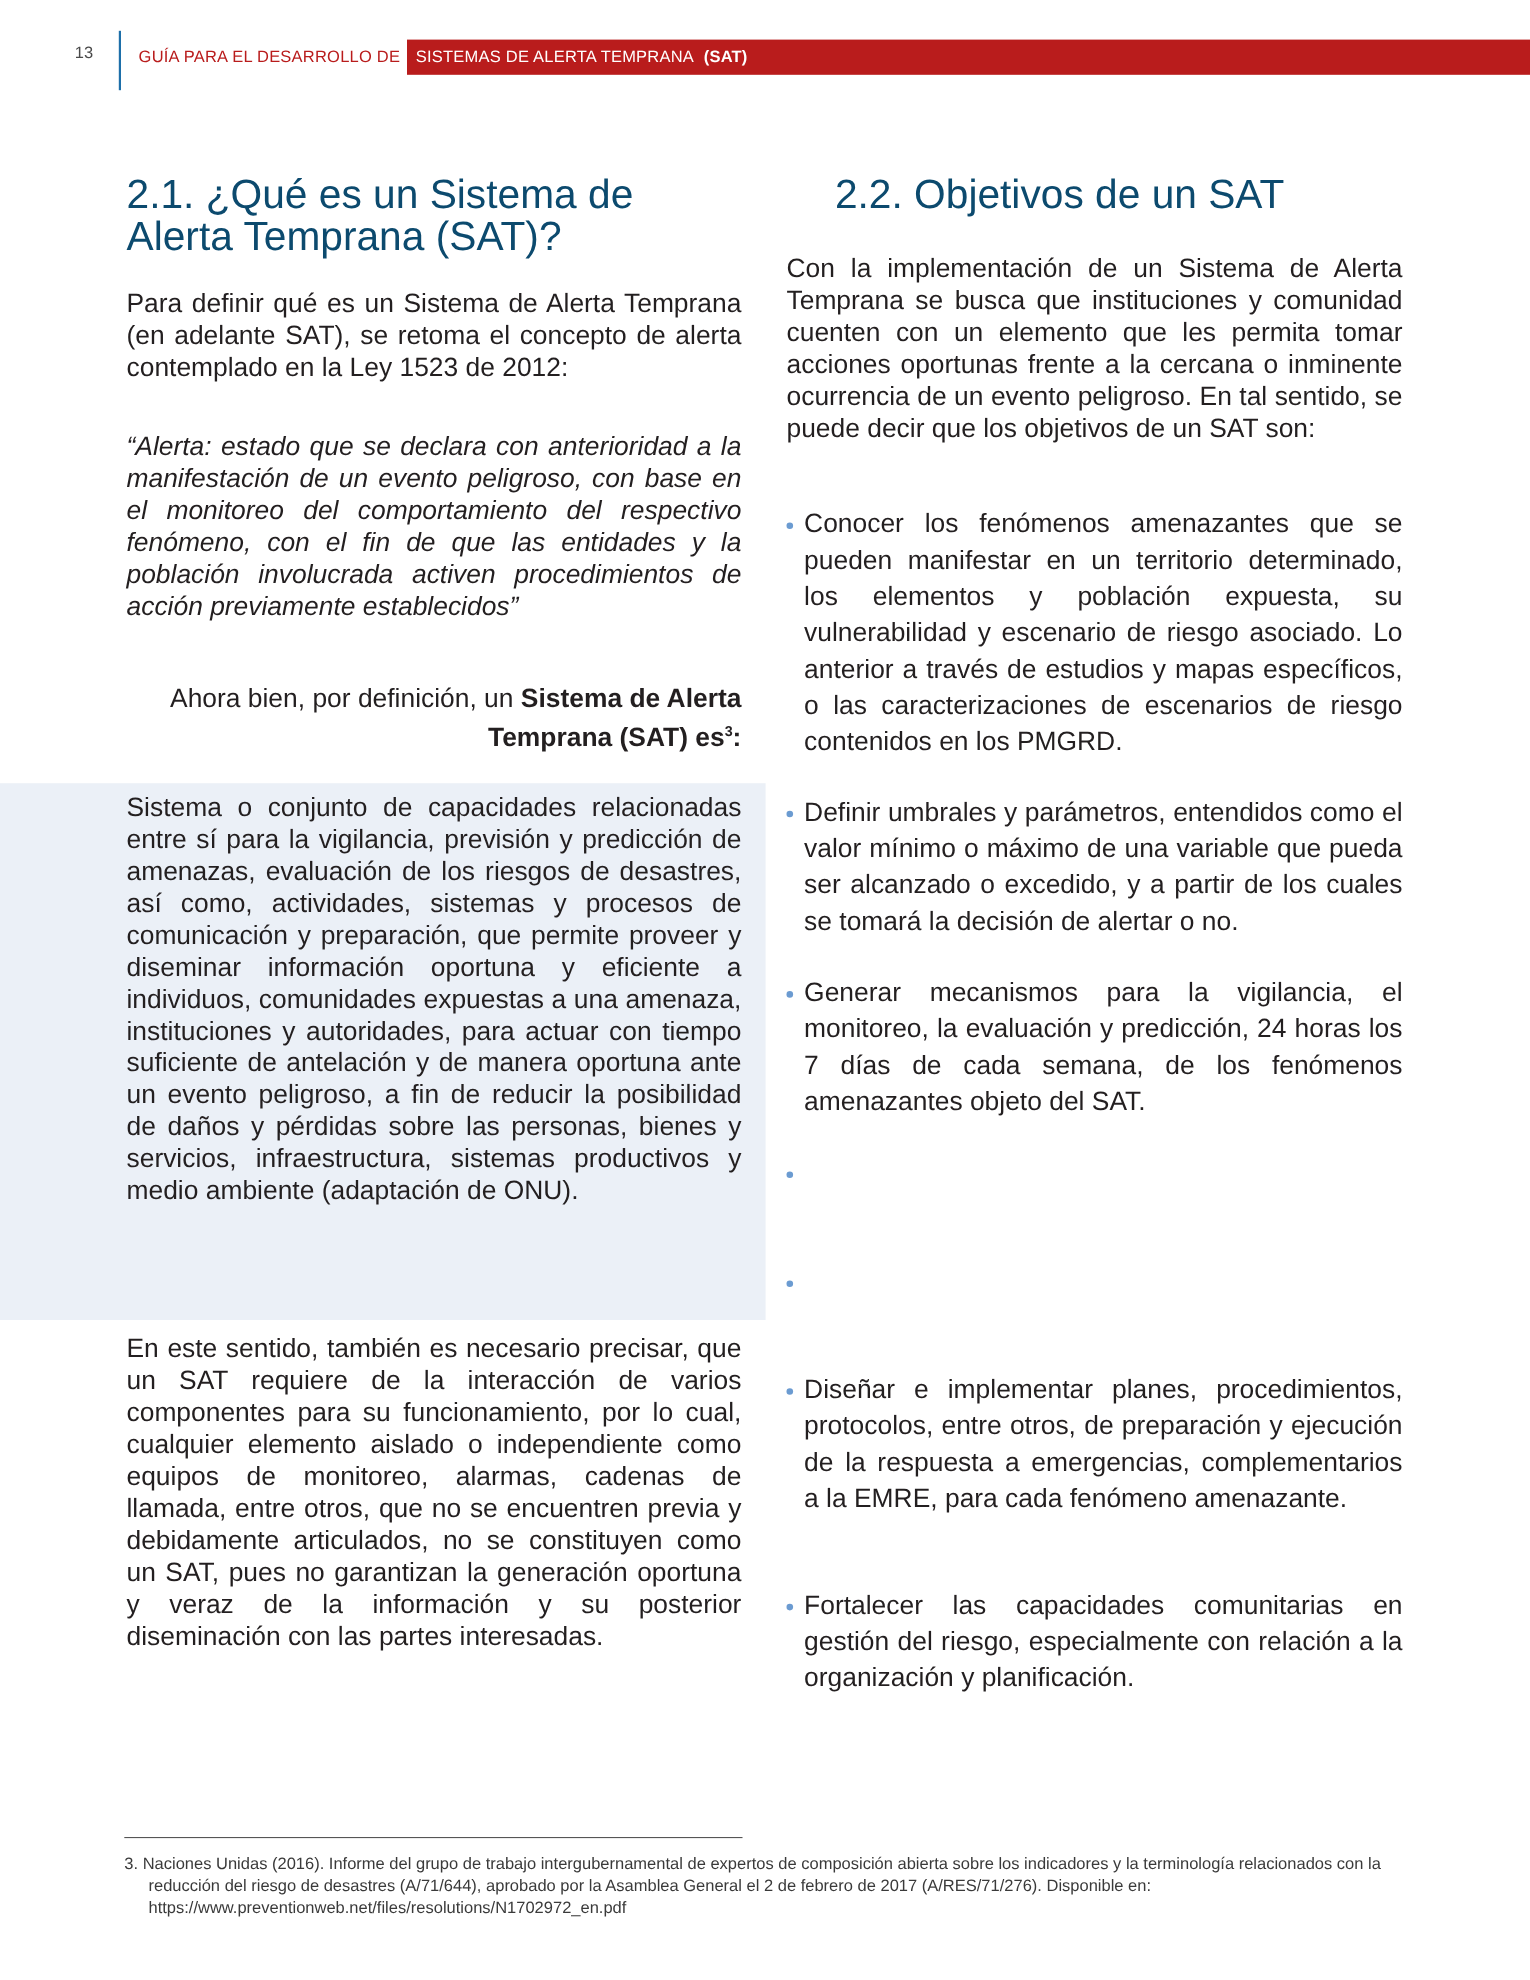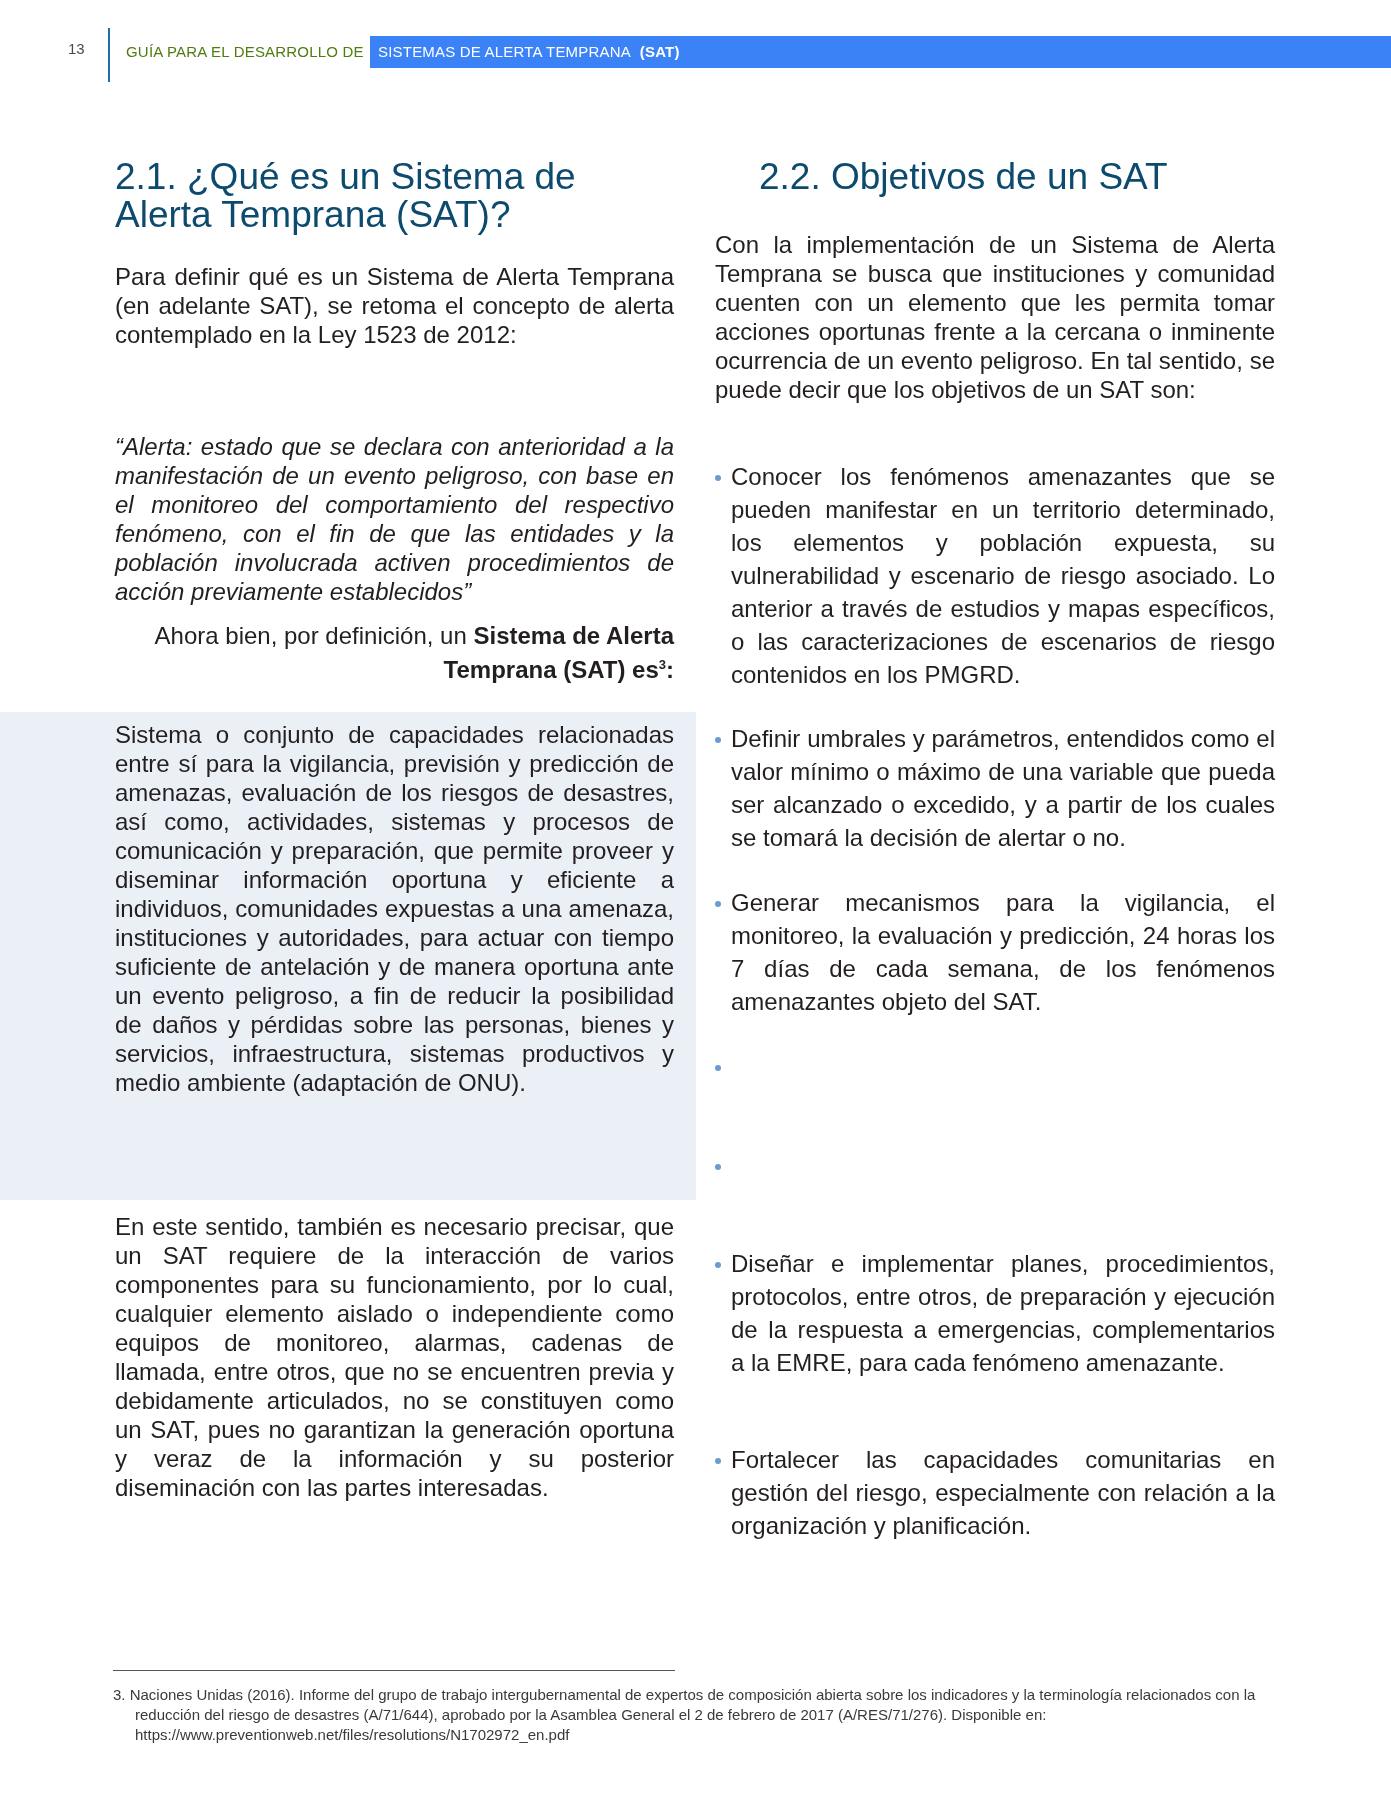--- a/index.html
+++ b/index.html
@@ -3,34 +3,34 @@
 <meta charset="utf-8">
 <style>
   html, body { margin: 0; padding: 0; }
   body {
     width: 1391px; height: 1800px; position: relative; overflow: hidden;
     background: #ffffff; color: #231f20;
     font-family: "Liberation Sans", sans-serif;
   }
   .page-num { position: absolute; left: 68px; top: 40px; font-size: 15px; color: #4a4a4a; }
   .vrule { position: absolute; left: 108px; top: 28px; width: 2px; height: 54px; background: #1d6fa9; }
-  .header-left { position: absolute; left: 126px; top: 43px; font-size: 15px; color: #4d7c0f; letter-spacing: 0.2px; }
+  .header-left { position: absolute; left: 126px; top: 43px; font-size: 15px; color: #b91c1c; letter-spacing: 0.2px; }
   .header-bar {
-    position: absolute; left: 370px; top: 36px; right: 0; height: 32px; background: #3b82f6;
+    position: absolute; left: 370px; top: 36px; right: 0; height: 32px; background: #b91c1c;
     color: #fff; font-size: 15px; line-height: 32px; padding-left: 8px; letter-spacing: 0.2px;
   }
   .header-bar b { font-weight: bold; }
 
   .col { position: absolute; width: 559px; }
   .col-left { left: 115px; }
   .col-right { left: 715px; width: 560px; }
 
   h2 { margin: 0; font-weight: normal; color: #0c4a6e; font-size: 37px; line-height: 38px; }
   p { margin: 0; font-size: 24px; line-height: 29px; text-align: justify; }
-  .quote { font-style: italic; margin-top: 40px; }
+  .quote { font-style: italic; }
   .defbox {
     position: absolute; left: 0; top: 712px; width: 696px; height: 488px; background: #ebf0f7;
   }
   .bullets { list-style: none; margin: 0; padding: 0; }
   .bullets li { position: relative; padding-left: 16px; font-size: 24px; line-height: 33px; text-align: justify; }
   .bullet-dot { position: absolute; left: 0; top: 15px; width: 6px; height: 6px; border-radius: 50%; background: #6b9bd1; }
 
   .fn-rule { position: absolute; left: 113px; top: 1670px; width: 562px; height: 1px; background: #555; }
   .footnote {
     position: absolute; left: 113px; top: 1685px; width: 1165px; font-size: 15px; line-height: 20px; color: #3a3a3a;

